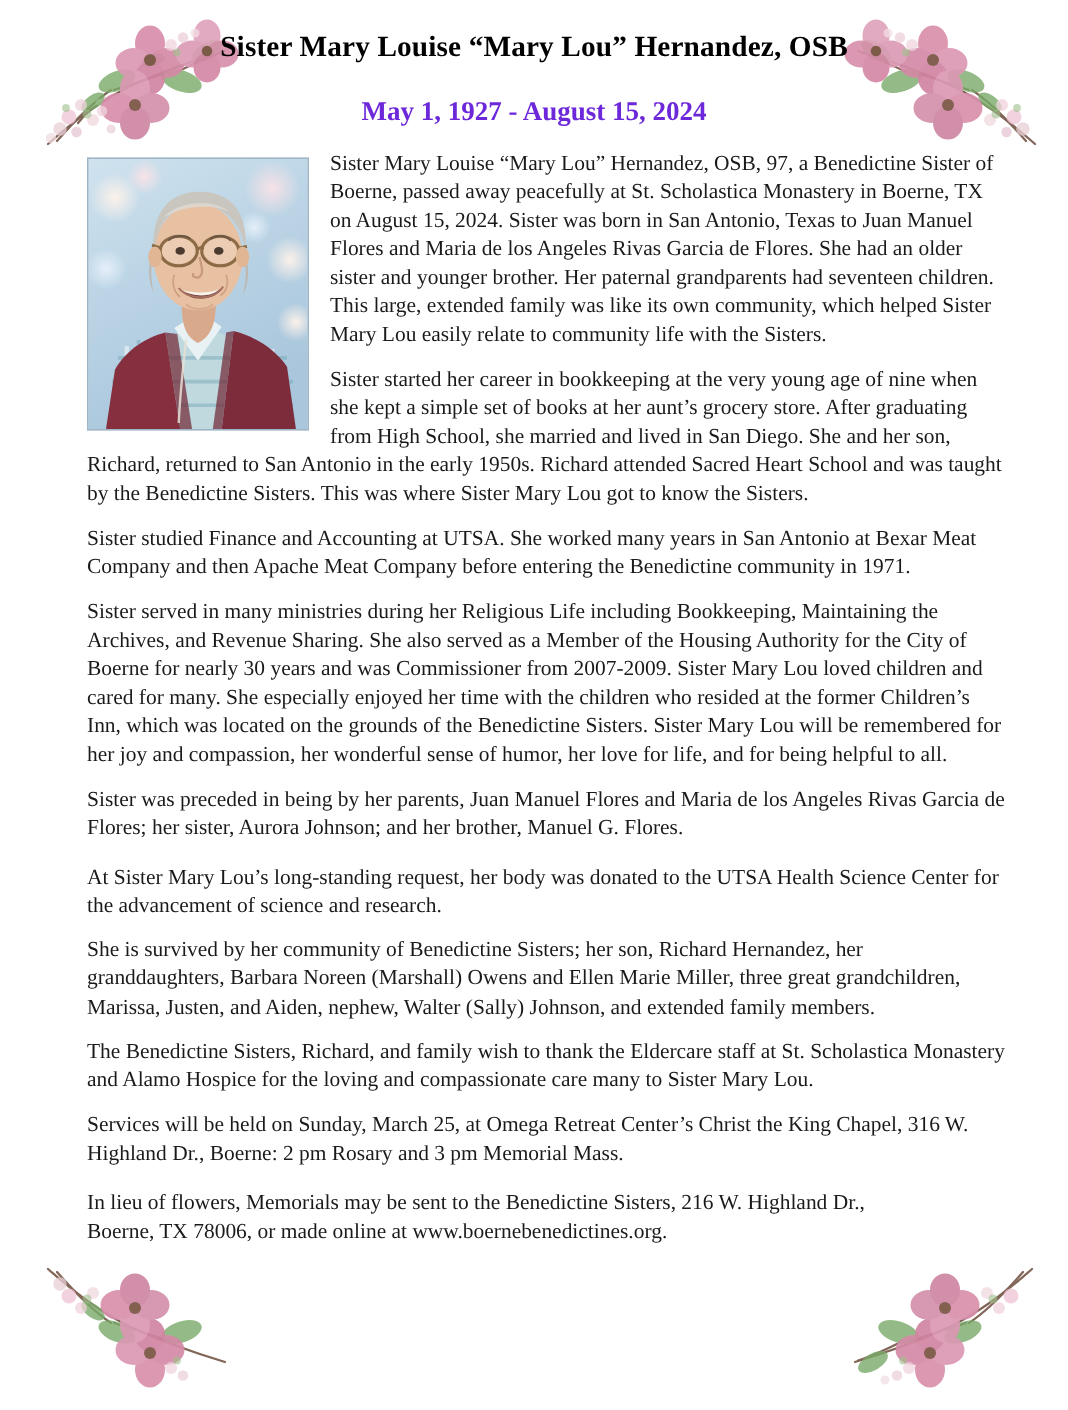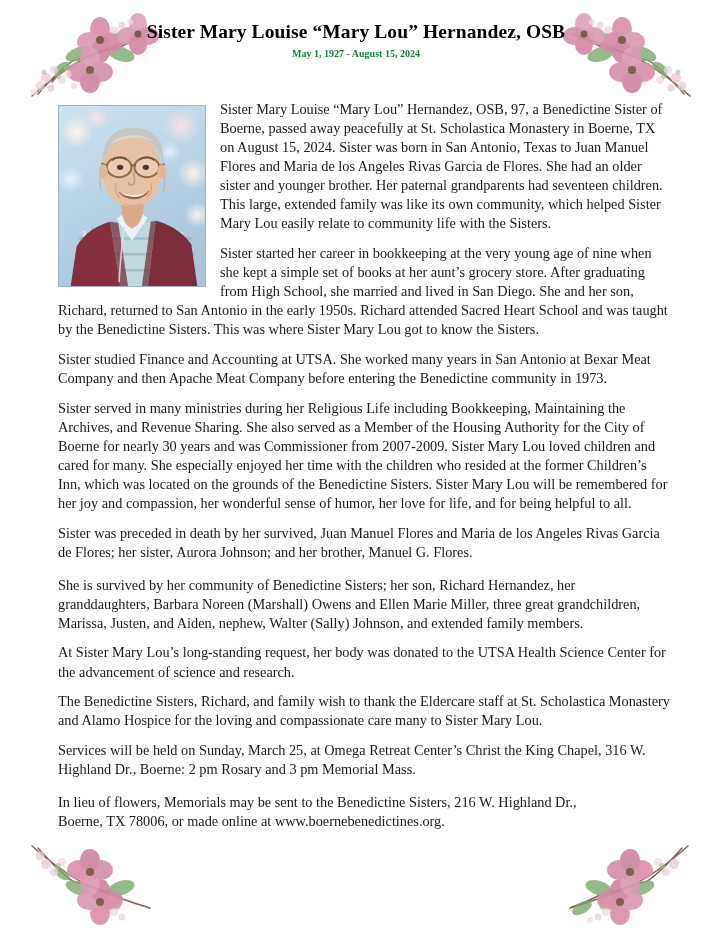--- a/index.html
+++ b/index.html
@@ -44,24 +44,24 @@
   }
   .title {
     font-size: 19.5px;
     font-weight: bold;
     letter-spacing: .1px;
     line-height: 1.25;
     margin: 0;
     color: #000;
   }
   .subtitle {
-    font-size: 10px;
+    font-size: 18px;
     font-weight: bold;
-    margin: 4px 0 0 0;
-    color: #15803d;
+    margin: 20px 0 0 0;
+    color: #6d28d9;
   }
 
   
   .content {
     position: absolute;
     left: 58px;
     right: 42px;
     top: 100px;
     font-size: 14.3px;
     line-height: 1.335;
@@ -414,25 +414,25 @@
         <path d="M66 98 C70 102 80 102 84 98" stroke="#cd9e80" stroke-width="1.2" fill="none" opacity=".7"></path>
 
         <ellipse cx="45" cy="66" rx="4.5" ry="7" fill="#e0b694"></ellipse>
         <ellipse cx="104" cy="66" rx="4.5" ry="7" fill="#e0b694"></ellipse>
       </svg>
     </div>
 
     <p class="para">Sister Mary Louise “Mary Lou” Hernandez, OSB, 97, a Benedictine Sister of Boerne, passed away peacefully at St. Scholastica Monastery in Boerne, TX on August 15, 2024. Sister was born in San Antonio, Texas to Juan Manuel Flores and Maria de los Angeles Rivas Garcia de Flores. She had an older sister and younger brother. Her paternal grandparents had seventeen children. This large, extended family was like its own community, which helped Sister Mary Lou easily relate to community life with the Sisters.</p>
     <p class="para">Sister started her career in bookkeeping at the very young age of nine when she kept a simple set of books at her aunt’s grocery store. After graduating from High School, she married and lived in San Diego. She and her son, Richard, returned to San Antonio in the early 1950s. Richard attended Sacred Heart School and was taught by the Benedictine Sisters. This was where Sister Mary Lou got to know the Sisters.</p>
     <div class="clearer"></div>
-    <p class="para">Sister studied Finance and Accounting at UTSA. She worked many years in San Antonio at Bexar Meat Company and then Apache Meat Company before entering the Benedictine community in 1973.</p>
+    <p class="para">Sister studied Finance and Accounting at UTSA. She worked many years in San Antonio at Bexar Meat Company and then Apache Meat Company before entering the Benedictine community in 1971.</p>
     <p class="para">Sister served in many ministries during her Religious Life including Bookkeeping, Maintaining the Archives, and Revenue Sharing. She also served as a Member of the Housing Authority for the City of Boerne for nearly 30 years and was Commissioner from 2007-2009. Sister Mary Lou loved children and cared for many. She especially enjoyed her time with the children who resided at the former Children’s Inn, which was located on the grounds of the Benedictine Sisters. Sister Mary Lou will be remembered for her joy and compassion, her wonderful sense of humor, her love for life, and for being helpful to all.</p>
-    <p class="para gap">Sister was preceded in death by her survived, Juan Manuel Flores and Maria de los Angeles Rivas Garcia de Flores; her sister, Aurora Johnson; and her brother, Manuel G. Flores.</p>
+    <p class="para gap">Sister was preceded in being by her parents, Juan Manuel Flores and Maria de los Angeles Rivas Garcia de Flores; her sister, Aurora Johnson; and her brother, Manuel G. Flores.</p>
+    <p class="para">At Sister Mary Lou’s long-standing request, her body was donated to the UTSA Health Science Center for the advancement of science and research.</p>
     <p class="para">She is survived by her community of Benedictine Sisters; her son, Richard Hernandez, her granddaughters, Barbara Noreen (Marshall) Owens and Ellen Marie Miller, three great grandchildren, Marissa, Justen, and Aiden, nephew, Walter (Sally) Johnson, and extended family members.</p>
-    <p class="para">At Sister Mary Lou’s long-standing request, her body was donated to the UTSA Health Science Center for the advancement of science and research.</p>
     <p class="para">The Benedictine Sisters, Richard, and family wish to thank the Eldercare staff at St. Scholastica Monastery and Alamo Hospice for the loving and compassionate care many to Sister Mary Lou.</p>
     <p class="para tight">Services will be held on Sunday, March 25, at Omega Retreat Center’s Christ the King Chapel, 316 W. Highland Dr., Boerne: 2 pm Rosary and 3 pm Memorial Mass.</p>
 
     <div class="centered">
       <div>In lieu of flowers, Memorials may be sent to the Benedictine Sisters, 216 W. Highland Dr.,</div>
       <div>Boerne, TX 78006, or made online at www.boernebenedictines.org.</div>
     </div>
   </div>
 </div>
 

